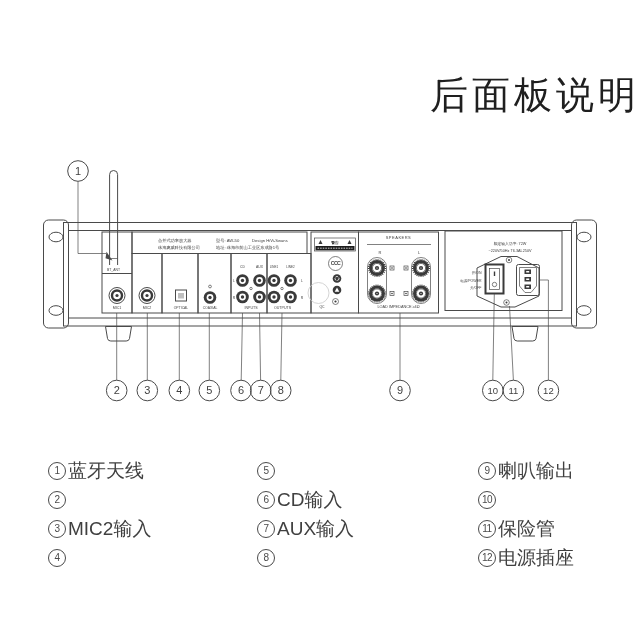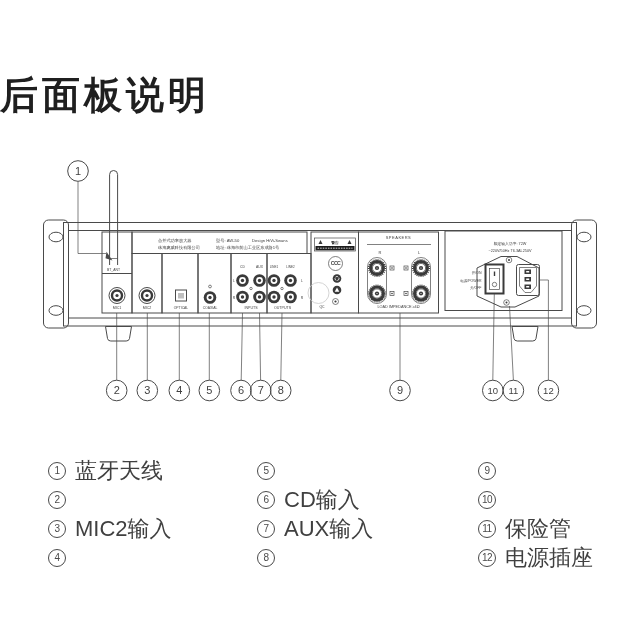--- a/index.html
+++ b/index.html
@@ -1,33 +1,33 @@
 <!DOCTYPE html>
 <html><head>
 <meta charset="utf-8">
 <style>
   html,body{margin:0;padding:0;background:#fff;}
   body{width:640px;height:640px;position:relative;overflow:hidden;
        font-family:"Liberation Sans", sans-serif;}
-  .page-title{position:absolute;left:0;top:70px;width:640px;text-align:left;
-       font-size:38px;letter-spacing:4px;color:#1f1f1f;font-weight:700;}
+  .page-title{position:absolute;left:0;top:70px;width:640px;text-align:right;
+       font-size:38px;letter-spacing:4px;color:#1f1f1f;font-weight:400;}
   svg{position:absolute;left:0;top:0;}
   .ln{stroke:#4a4a4a;fill:none;stroke-width:1;}
   .lnthin{stroke:#4a4a4a;fill:none;stroke-width:.7;}
   .dk{fill:#3a3a3a;}
   .wh{fill:#ffffff;}
   text{fill:#3f3f3f;font-family:"Liberation Sans",sans-serif;}
   .legend{position:absolute;top:456px;left:0;width:640px;}
   .legend-col{position:absolute;top:0;}
   .legend-col.c1{left:48px;} .legend-col.c2{left:257px;} .legend-col.c3{left:478px;}
   .legend-item{display:flex;align-items:center;height:29px;color:#404040;}
   .lnum{width:16px;height:16px;border:1.2px solid #4a4a4a;border-radius:50%;
         display:flex;align-items:center;justify-content:center;
         font-size:10px;letter-spacing:-.5px;flex:0 0 auto;color:#4a4a4a;}
-  .ltext{font-size:22px;margin-left:9px;white-space:nowrap;text-align:right;}
+  .ltext{font-size:19px;margin-left:2px;white-space:nowrap;text-align:right;}
 </style>
 </head>
 <body>
 
 <div class="page-title">后面板说明</div>
 
 <svg width="640" height="640" viewBox="0 0 640 640">
 
   <g>
     <rect class="ln" x="43.5" y="220" width="25" height="108" rx="5"></rect>
@@ -381,20 +381,21 @@
         <span class="lnum">7</span>
         <span class="ltext">AUX输入</span>
       </div>
     <div class="legend-item">
         <span class="lnum">8</span>
       </div>
   </div>
   <div class="legend-col c3">
     <div class="legend-item">
         <span class="lnum">9</span>
+        <span class="ltext">喇叭输出</span>
       </div>
     <div class="legend-item">
         <span class="lnum">10</span>
       </div>
     <div class="legend-item">
         <span class="lnum">11</span>
         <span class="ltext">保险管</span>
       </div>
     <div class="legend-item">
         <span class="lnum">12</span>

